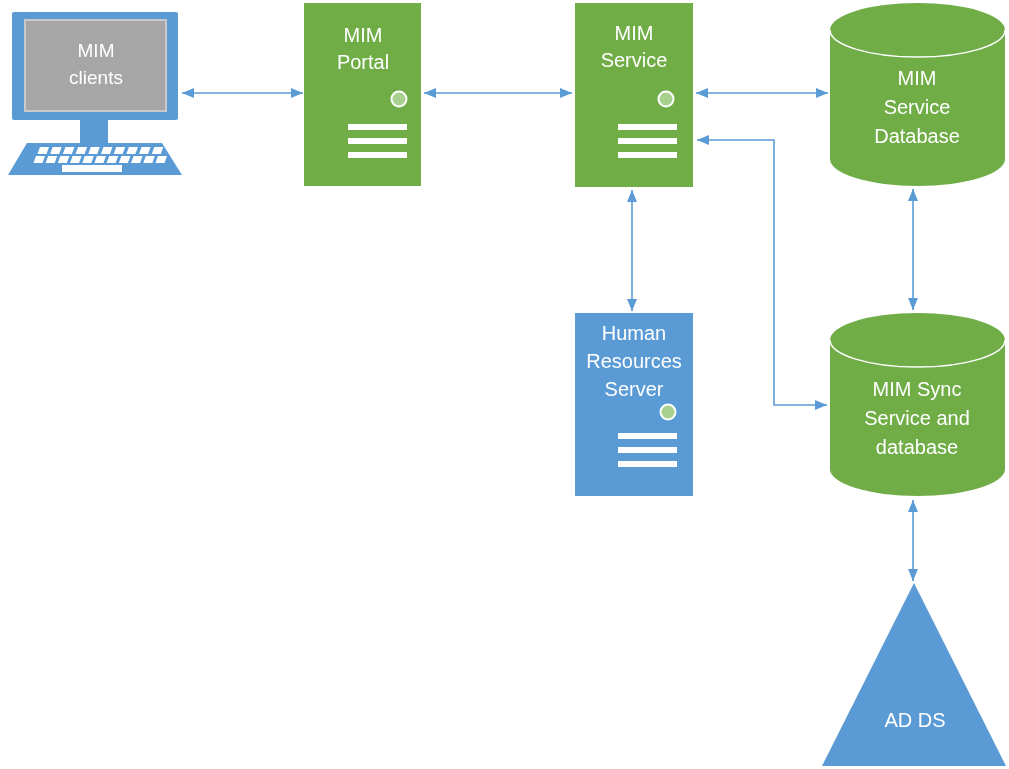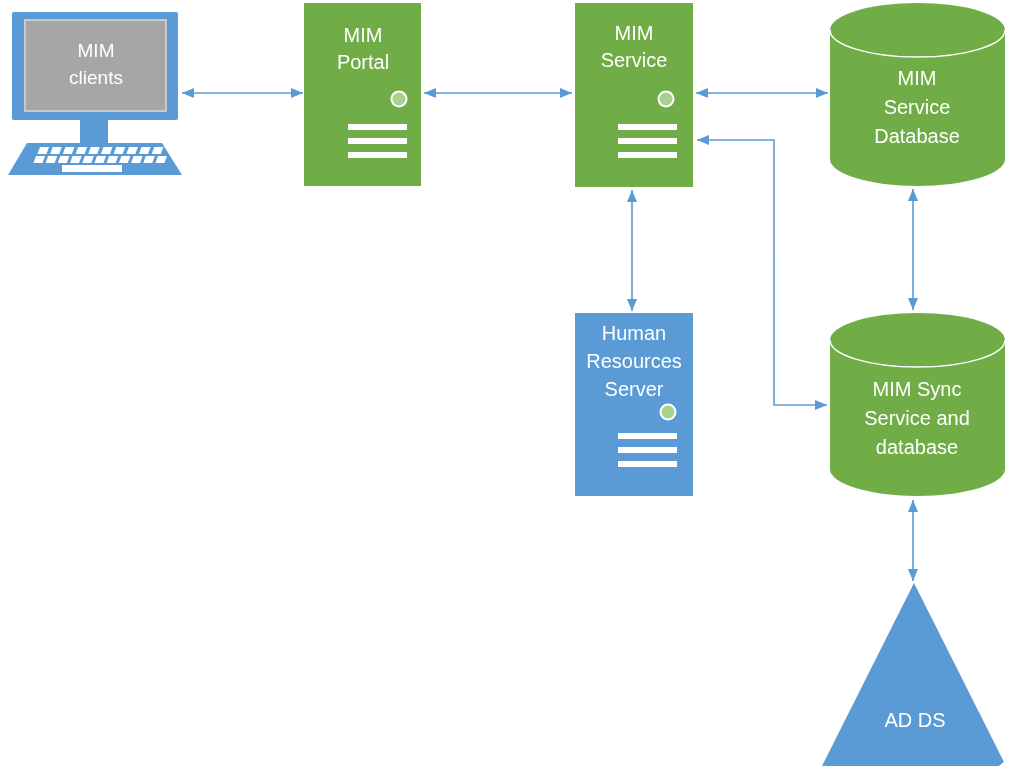--- a/index.html
+++ b/index.html
@@ -1,16 +1,16 @@
 <!DOCTYPE html>
 <html style="--green: #70AD47; --blue: #5B9BD5; --light_green: #A9D18E; --screen_gray: #A6A6A6; --screen_border: #C9C9C9; --arrow: #5B9BD5; --text: #FFFFFF; --background: #FFFFFF;"><head>
 <meta charset="utf-8">
 <style>
   html,body{margin:0;padding:0;background:#ffffff;}
-  .canvas{position:relative;width:1009px;height:769px;background:var(--background,#fff);overflow:hidden;border-radius:21px;}
+  .canvas{position:relative;width:1009px;height:769px;background:var(--background,#fff);overflow:hidden;}
   svg{display:block;}
   text{font-family:"Liberation Sans",sans-serif;fill:var(--text,#ffffff);font-size:20px;text-anchor:middle;}
   .screen-label{font-size:19px;}
   .shape-green{fill:var(--green,#70AD47);}
   .shape-blue{fill:var(--blue,#5B9BD5);}
   .connector{stroke:var(--arrow,#5B9BD5);stroke-width:1.6;fill:none;}
   .led{fill:var(--light_green,#A9D18E);stroke:#ffffff;stroke-width:2;}
   .vent{fill:#ffffff;}
 </style>
 </head>

